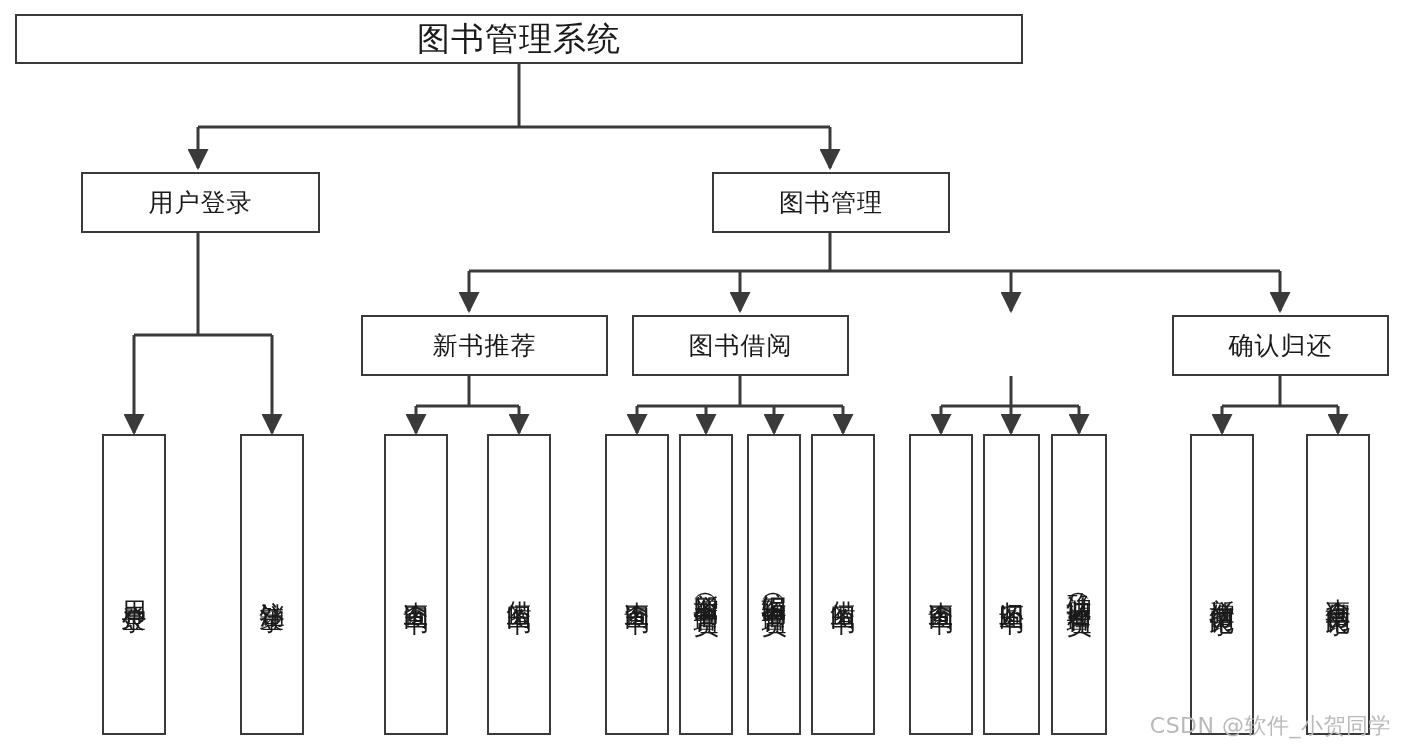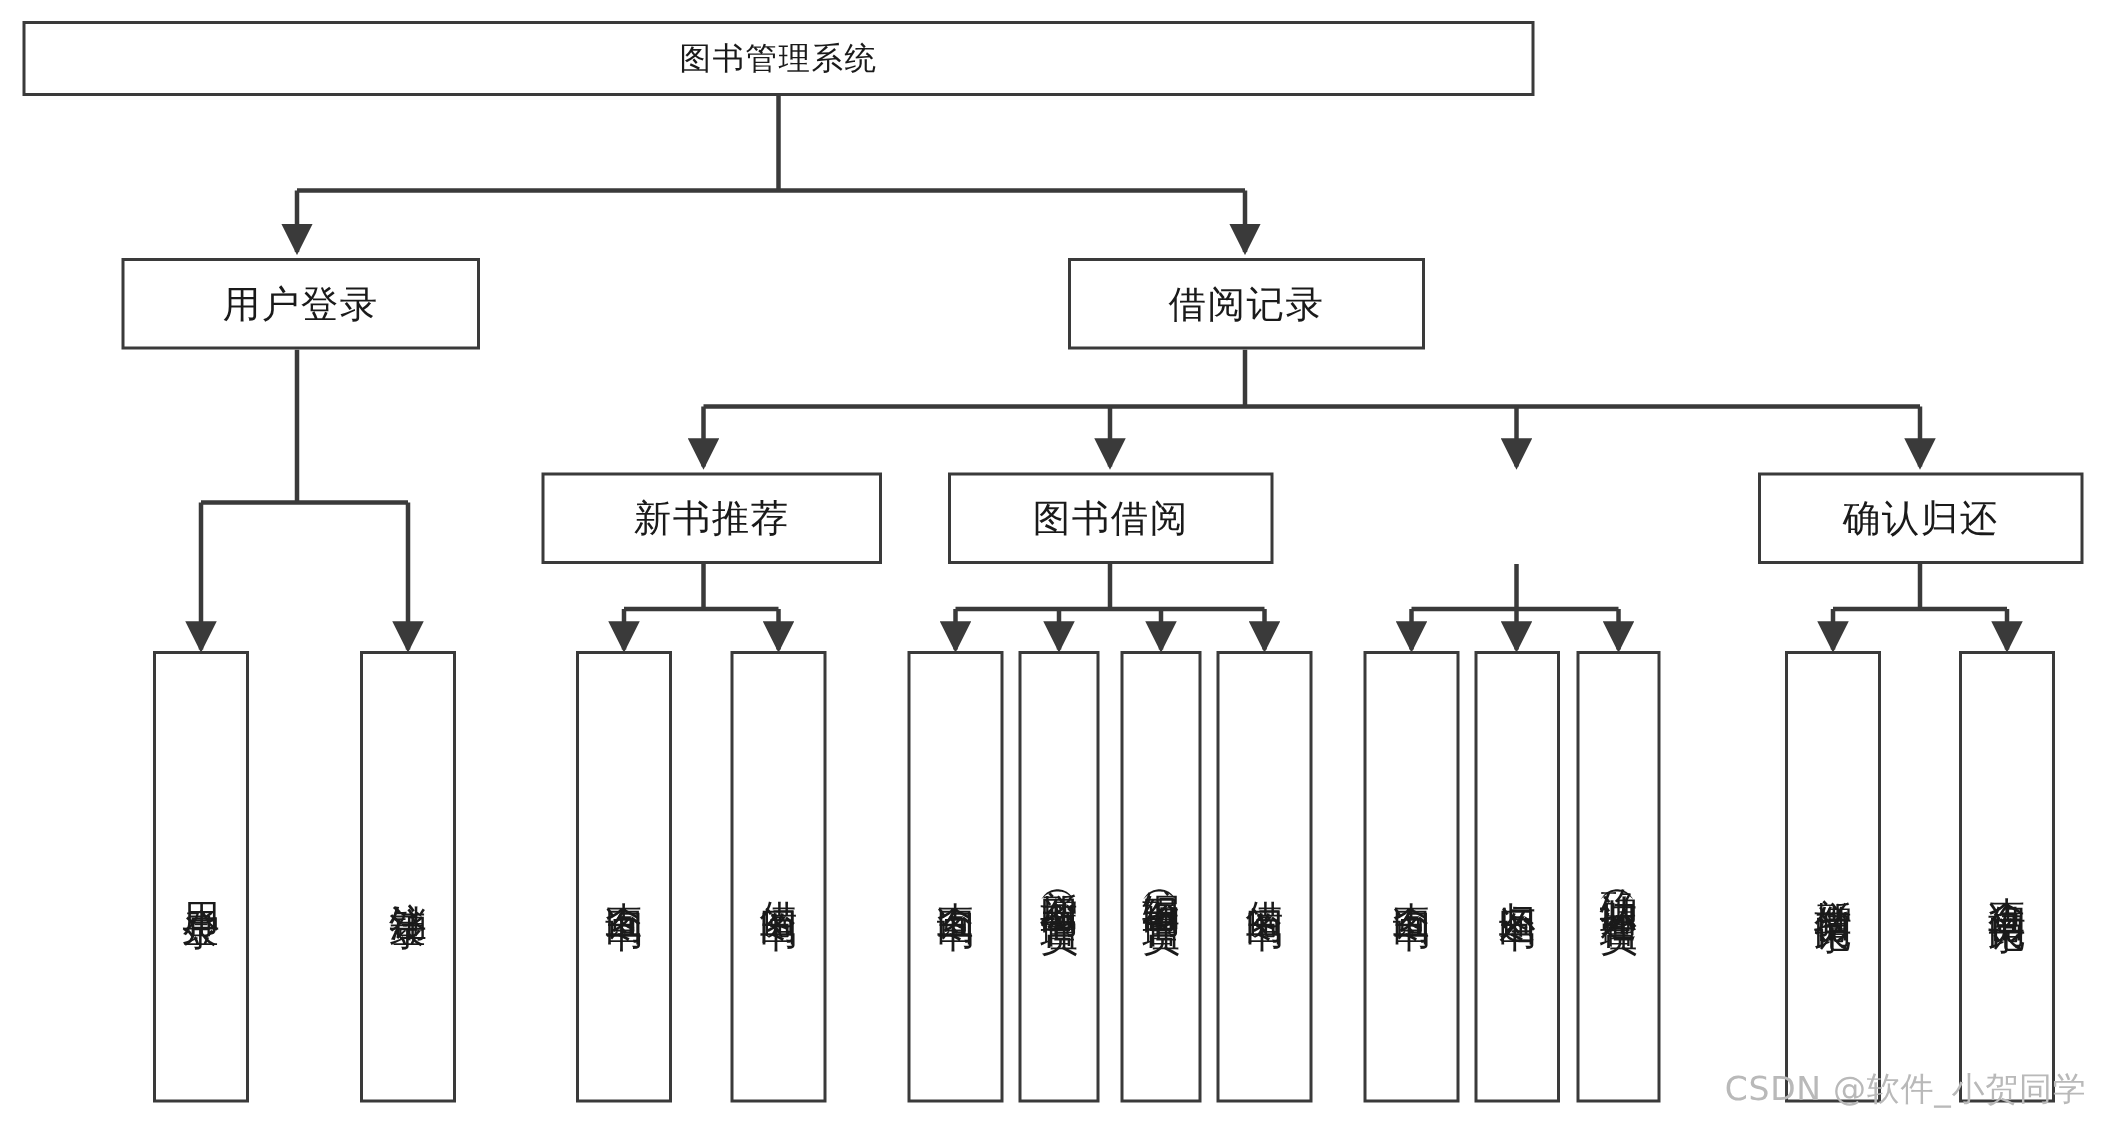--- a/index.html
+++ b/index.html
@@ -26,21 +26,21 @@
   .node .label{
     display:block;
     text-align:center;
     line-height:1.18;
     white-space:nowrap;
   }
   .node.horiz .label{
     font-size:25px;
     letter-spacing:1px;
   }
-  .node.root .label{font-size:21px;}
+  .node.root .label{font-size:33px;}
   .node.vert{
     align-items:center;
     justify-content:center;
     padding-top:4px;
   }
   .node.vert .label{
     writing-mode:vertical-rl;
     text-orientation:upright;
     font-size:25px;
     line-height:1.08;
@@ -120,24 +120,24 @@
   </svg>
 
   <div class="node root horiz" style="left:15px;top:14px;width:1008px;height:50px;">
     <span class="label">图书管理系统</span>
   </div>
 
   <div class="node horiz" style="left:81px;top:172px;width:239px;height:61px;">
     <span class="label">用户登录</span>
   </div>
   <div class="node horiz" style="left:712px;top:172px;width:238px;height:61px;">
-    <span class="label">借阅记录</span>
+    <span class="label">图书管理</span>
   </div>
 
-  <div class="node horiz" style="left:361px;top:315px;width:227px;height:61px;">
+  <div class="node horiz" style="left:361px;top:315px;width:247px;height:61px;">
     <span class="label">新书推荐</span>
   </div>
   <div class="node horiz" style="left:632px;top:315px;width:217px;height:61px;">
     <span class="label">图书借阅</span>
   </div>
   <div class="node horiz" style="left:1172px;top:315px;width:217px;height:61px;">
     <span class="label">确认归还</span>
   </div>
 
   <div class="node vert" style="left:102px;top:434px;width:64px;height:301px;">

